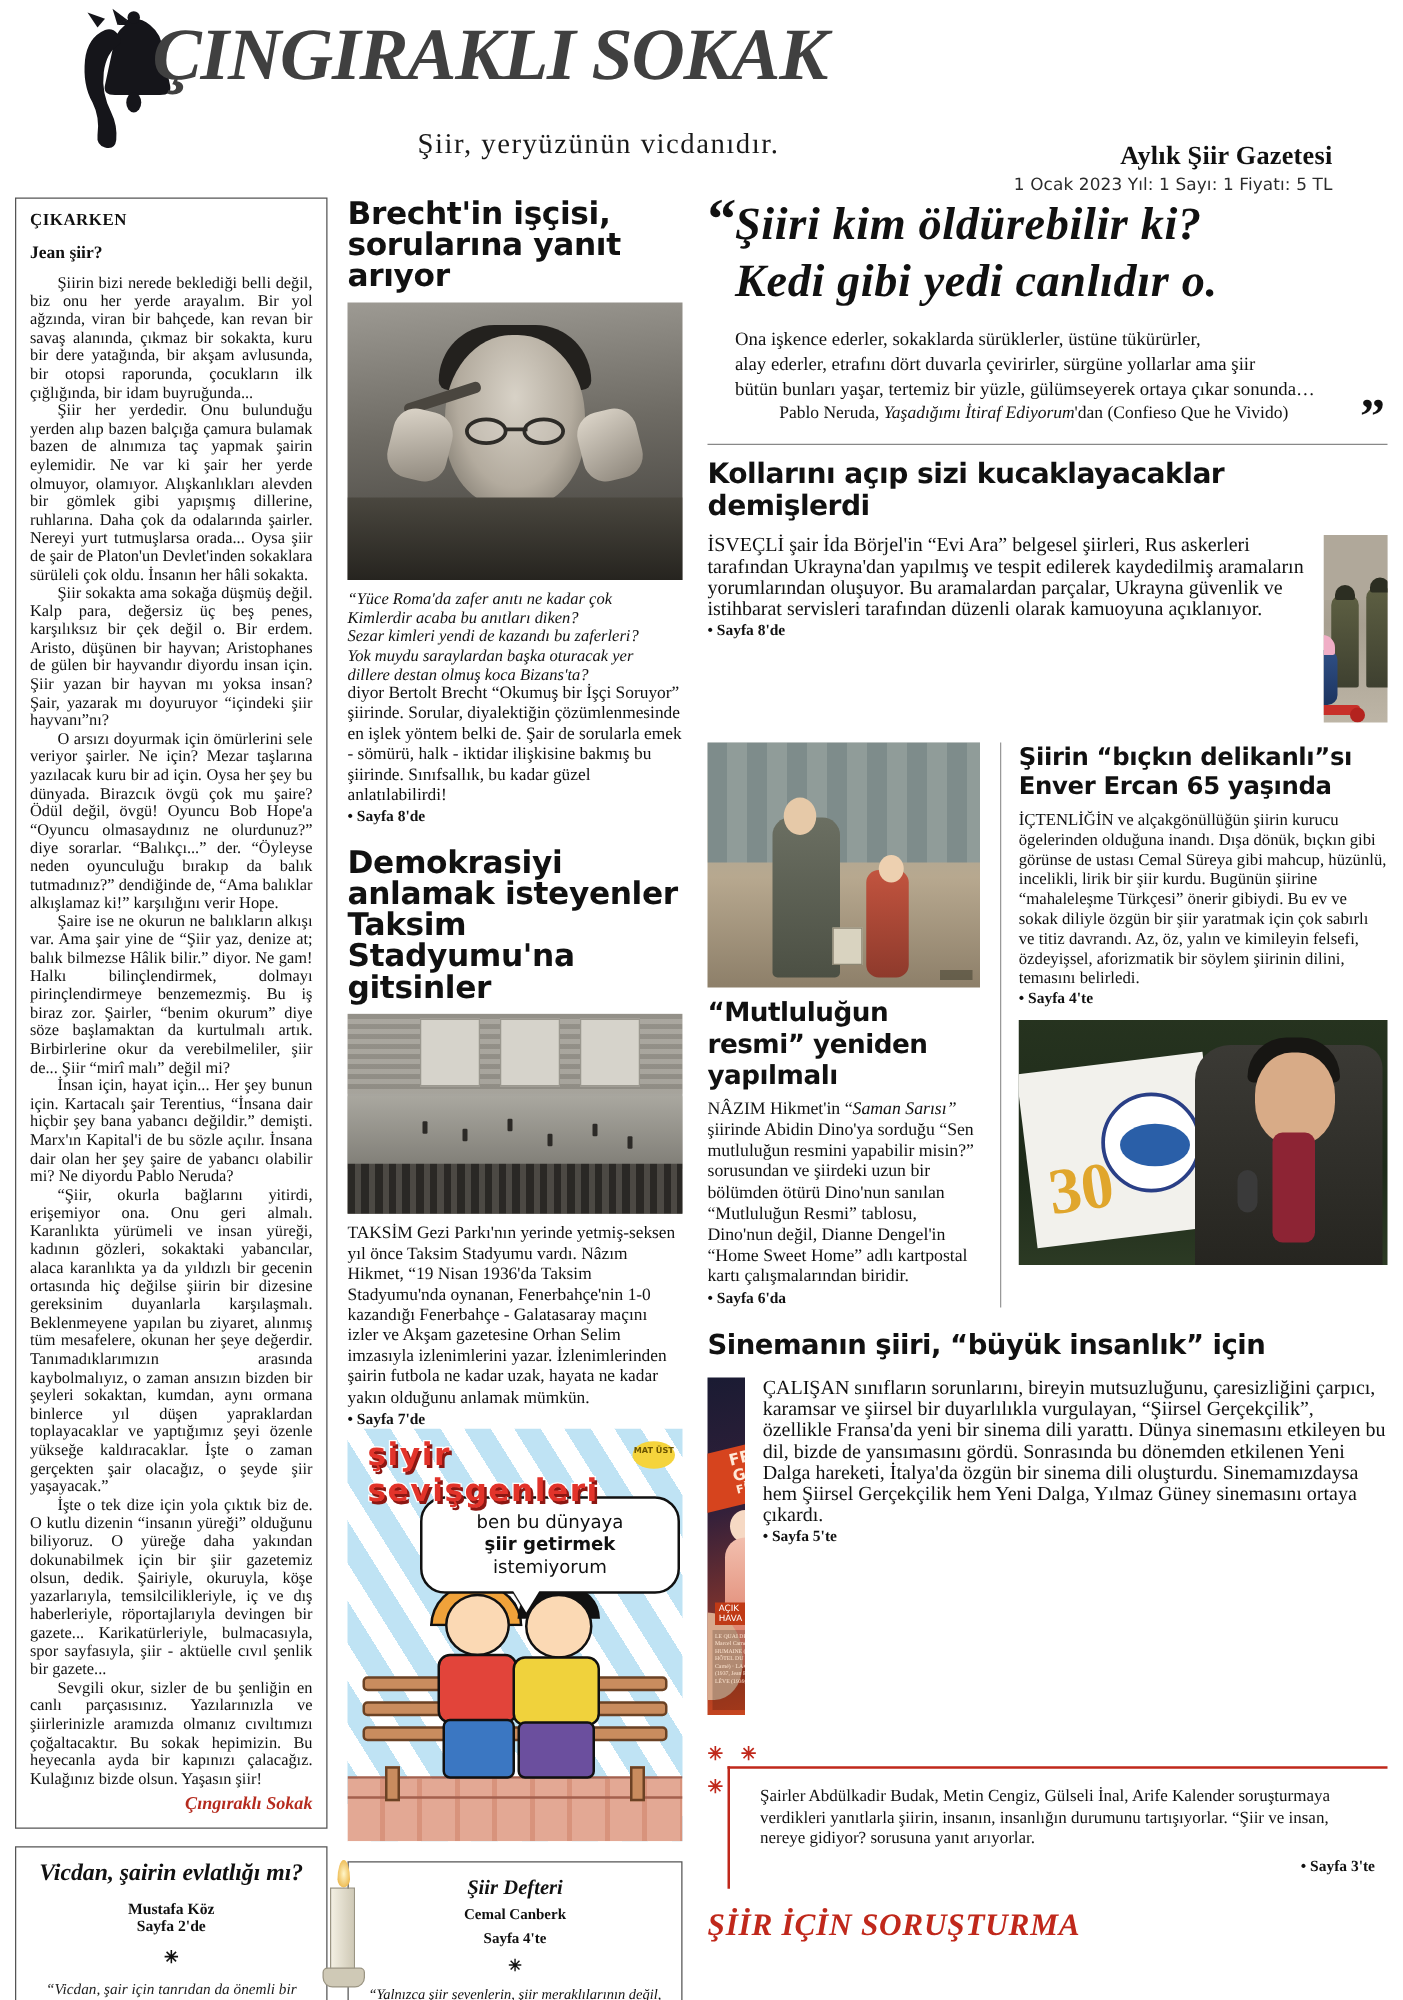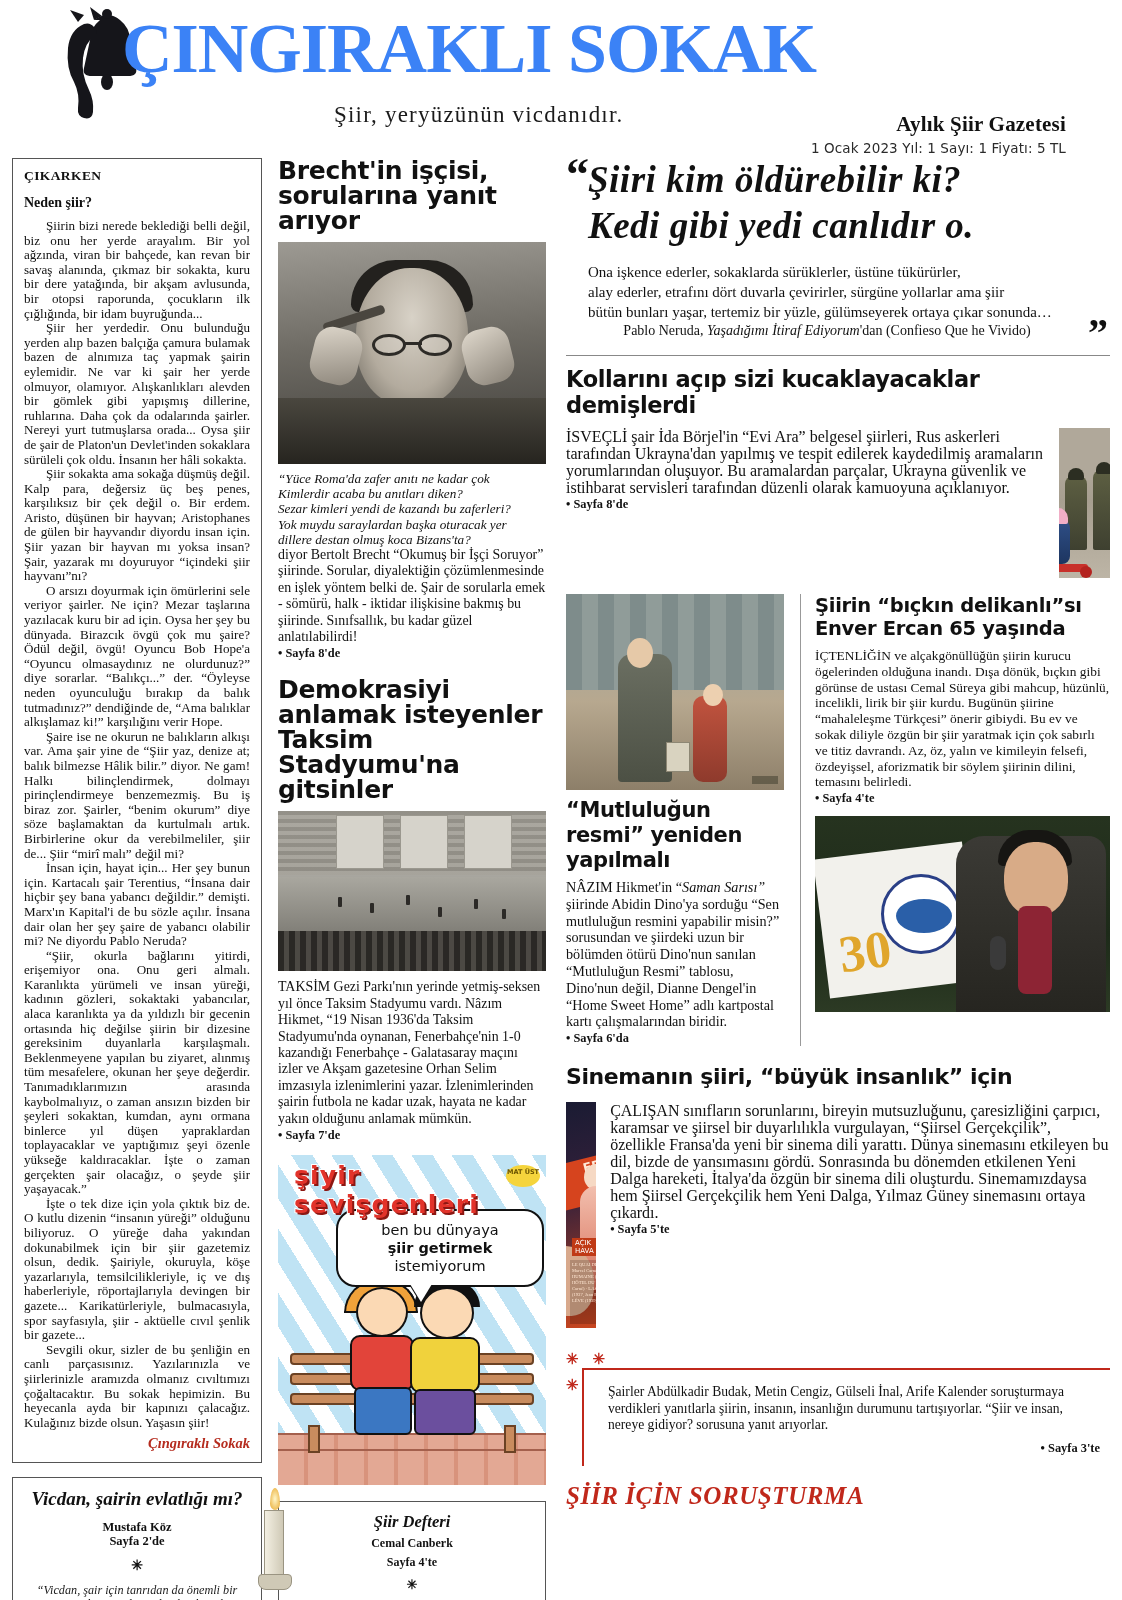--- a/index.html
+++ b/index.html
@@ -14,23 +14,24 @@
     position:relative;
   }
   .page { width:1122px; height:1600px; position:relative; padding:0 12px; }
 
   
   .masthead { position:relative; height:138px; }
   .bell-logo { position:absolute; left:42px; top:6px; width:110px; height:120px; }
   .masthead-title {
     position:absolute; left:110px; top:14px;
     font-family:"Liberation Serif", serif;
-    font-weight:bold; font-size:70px; letter-spacing:-1px;
-    color:#3b82f6; line-height:1;
+    font-weight:bold; font-size:59px; letter-spacing:-1px;
+    color:#404040; line-height:1;
     white-space:nowrap;
+    font-style:italic;
   }
   .masthead-slogan {
     position:absolute; left:322px; top:102px;
     font-size:23px; letter-spacing:1.2px;
     font-family:"Liberation Serif", serif;
     color:#1a1a1a;
   }
   .masthead-sub {
     position:absolute; right:44px; top:112px;
     font-weight:bold; font-size:21px;
@@ -277,21 +278,21 @@
     background:linear-gradient(180deg,#3b3a35 0%,#262520 100%); border-radius:28px 18px 0 0;}
   .ph-enver .mface { position:absolute; right:42px; top:26px; width:64px; height:74px;
     border-radius:46%; background:#d8ab87;}
   .ph-enver .mhair { position:absolute; right:38px; top:14px; width:74px; height:36px;
     border-radius:40px 40px 6px 6px; background:#171613;}
   .ph-enver .scarf { position:absolute; right:58px; bottom:18px; width:34px; height:88px;
     background:#8d2434; border-radius:8px;}
   .ph-enver .mic { position:absolute; right:104px; bottom:42px; width:16px; height:34px;
     border-radius:8px; background:#3a3a3a;}
 
-  .ph-poster { width:176px; height:226px; position:relative; overflow:hidden;
+  .ph-poster { width:176px; height:270px; position:relative; overflow:hidden;
     background:linear-gradient(165deg,#1a1b33 0%,#34203a 40%,#c9461f 100%); }
   .ph-poster .banner2 { position:absolute; left:-10px; top:38px; width:210px; height:46px;
     background:#d6441e; transform:rotate(-14deg); }
   .ph-poster .ptext { position:absolute; left:18px; top:40px; width:160px;
     transform:rotate(-14deg); color:#ffe9d8; font-weight:bold; font-size:12.5px; line-height:13px;
     font-family:"DejaVu Sans",sans-serif; letter-spacing:.2px;}
   .ph-poster .lady { position:absolute; left:14px; bottom:38px; width:40px; height:104px;
     border-radius:16px 16px 6px 6px; background:linear-gradient(180deg,#f2bfae,#d8705a);}
   .ph-poster .lhead { position:absolute; left:18px; bottom:138px; width:24px; height:26px; border-radius:50%; background:#f6d9c4;}
   .ph-poster .f2 { position:absolute; right:2px; bottom:12px; width:56px; height:70px;
@@ -382,21 +383,21 @@
     <div class="masthead-slogan">Şiir, yeryüzünün vicdanıdır.</div>
     <div class="masthead-sub">Aylık Şiir Gazetesi</div>
     <div class="masthead-meta">1 Ocak 2023  Yıl: 1   Sayı: 1    Fiyatı: 5 TL</div>
   </div>
 
   <div class="cols">
 
     <div class="col-a">
       <div class="editorial-box">
         <div class="kicker">ÇIKARKEN</div>
-        <div class="sub-head">Neden şiir?</div>
+        <div class="sub-head">Jean şiir?</div>
         <div class="ed-body">
           <p>Şiirin bizi nerede beklediği belli değil, biz onu her yerde arayalım. Bir yol ağzında, viran bir bahçede, kan revan bir savaş alanında, çıkmaz bir sokakta, kuru bir dere yatağında, bir akşam avlusunda, bir otopsi raporunda, çocukların ilk çığlığında, bir idam buyruğunda...</p>
           <p>Şiir her yerdedir. Onu bulunduğu yerden alıp bazen balçığa çamura bulamak bazen de alnımıza taç yapmak şairin eylemidir. Ne var ki şair her yerde olmuyor, olamıyor. Alışkanlıkları alevden bir gömlek gibi yapışmış dillerine, ruhlarına. Daha çok da odalarında şairler.  Nereyi yurt tutmuşlarsa orada... Oysa şiir de şair de Platon'un Devlet'inden sokaklara sürüleli çok oldu. İnsanın her hâli sokakta.</p>
           <p>Şiir sokakta ama sokağa düşmüş değil. Kalp para, değersiz üç beş penes, karşılıksız bir çek değil o. Bir erdem. Aristo, düşünen bir hayvan; Aristophanes de gülen bir hayvandır diyordu  insan için. Şiir yazan bir hayvan mı yoksa insan? Şair, yazarak mı doyuruyor “içindeki şiir hayvanı”nı?</p>
           <p>O arsızı doyurmak için ömürlerini sele veriyor şairler. Ne için? Mezar taşlarına yazılacak kuru bir ad için. Oysa her şey bu dünyada. Birazcık övgü çok mu şaire? Ödül değil, övgü! Oyuncu Bob Hope'a “Oyuncu olmasaydınız ne olurdunuz?” diye sorarlar. “Balıkçı...” der.  “Öyleyse neden oyunculuğu bırakıp da  balık tutmadınız?” dendiğinde de, “Ama balıklar alkışlamaz ki!” karşılığını verir Hope.</p>
           <p>Şaire ise ne okurun ne balıkların alkışı var. Ama şair yine de “Şiir yaz, denize at; balık bilmezse Hâlik bilir.” diyor. Ne gam! Halkı bilinçlendirmek, dolmayı pirinçlendirmeye benzemezmiş. Bu iş biraz zor. Şairler, “benim okurum” diye söze başlamaktan da kurtulmalı artık. Birbirlerine okur da verebilmeliler, şiir de... Şiir “mirî malı” değil mi?</p>
           <p>İnsan için, hayat için... Her şey bunun için.  Kartacalı şair Terentius, “İnsana dair hiçbir şey bana yabancı değildir.” demişti. Marx'ın Kapital'i de bu sözle açılır. İnsana dair olan her şey şaire de yabancı olabilir mi? Ne diyordu Pablo Neruda?</p>
           <p>“Şiir, okurla bağlarını yitirdi, erişemiyor ona. Onu geri almalı. Karanlıkta yürümeli ve insan yüreği, kadının gözleri, sokaktaki yabancılar, alaca karanlıkta ya da yıldızlı bir gecenin ortasında hiç değilse şiirin bir dizesine gereksinim duyanlarla karşılaşmalı. Beklenmeyene yapılan bu ziyaret, alınmış tüm mesafelere, okunan her şeye değerdir. Tanımadıklarımızın arasında kaybolmalıyız, o zaman ansızın bizden bir şeyleri sokaktan, kumdan, aynı ormana binlerce yıl düşen yapraklardan toplayacaklar ve yaptığımız şeyi özenle yükseğe kaldıracaklar. İşte o zaman gerçekten şair olacağız, o şeyde şiir yaşayacak.”</p>
           <p>İşte o tek dize için yola çıktık biz de. O kutlu dizenin “insanın yüreği” olduğunu biliyoruz. O yüreğe daha yakından dokunabilmek için bir şiir gazetemiz olsun, dedik. Şairiyle, okuruyla, köşe yazarlarıyla, temsilcilikleriyle, iç ve dış haberleriyle, röportajlarıyla devingen bir gazete... Karikatürleriyle, bulmacasıyla, spor sayfasıyla, şiir - aktüelle cıvıl şenlik bir gazete...</p>
           <p>Sevgili okur, sizler de bu şenliğin en canlı parçasısınız. Yazılarınızla ve şiirlerinizle aramızda olmanız cıvıltımızı çoğaltacaktır. Bu sokak hepimizin. Bu heyecanla ayda bir kapınızı çalacağız. Kulağınız bizde olsun. Yaşasın şiir!</p>
@@ -450,21 +451,21 @@
         <div class="pl" style="left:160px;top:96px"></div>
         <div class="pl" style="left:196px;top:88px"></div>
         <div class="pl" style="left:224px;top:98px"></div>
         <div class="crowd"></div>
       </div>
       <div class="body-b" style="margin-top:8px">
         <p>TAKSİM Gezi Parkı'nın yerinde yetmiş-seksen yıl önce Taksim Stadyumu vardı. Nâzım Hikmet, “19 Nisan 1936'da Taksim Stadyumu'nda oynanan, Fenerbahçe'nin 1-0 kazandığı Fenerbahçe - Galatasaray maçını izler ve Akşam gazetesine Orhan Selim imzasıyla izlenimlerini yazar. İzlenimlerinden şairin futbola ne kadar uzak, hayata ne kadar yakın olduğunu anlamak mümkün.</p>
       </div>
       <div class="pageref">• Sayfa 7'de</div>
 
-      <div class="cartoon" style="margin-top:12px">
+      <div class="cartoon" style="">
         <div class="cartoon-title">şiyir sevişgenleri</div>
         <div class="cartoon-badge">MAT ÜST</div>
         <div class="bubble">
           <div>ben bu dünyaya</div>
           <b>şiir getirmek</b>
           <div>istemiyorum</div>
         </div>
         <div class="bench">
           <div class="slat s1"></div>
             <div class="slat s2"></div>

